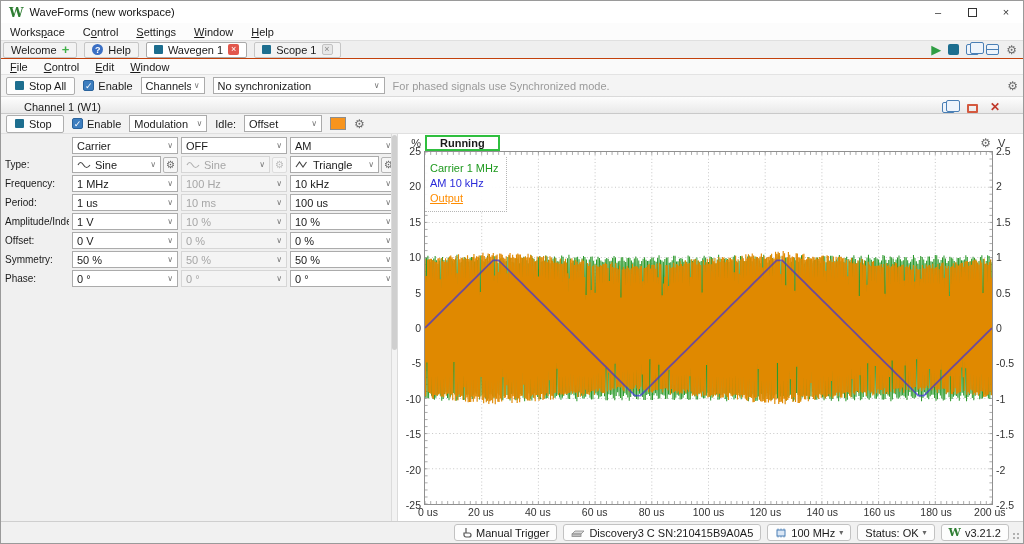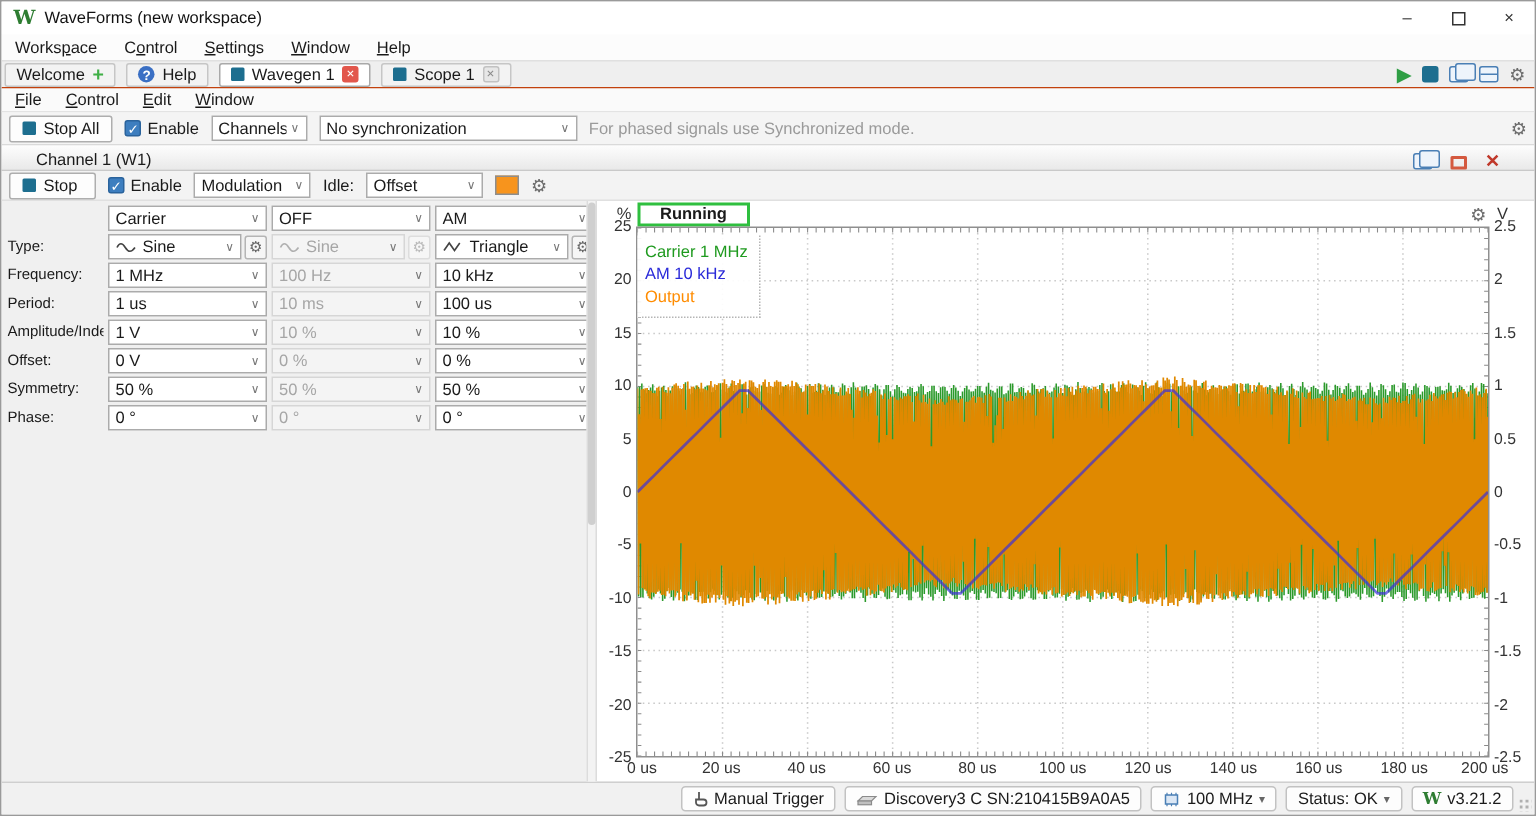--- a/index.html
+++ b/index.html
@@ -371,21 +371,21 @@
           <svg id="plotsvg" viewBox="0 0 548 356" preserveAspectRatio="none">
               <path d="M54.8 0 V356 M109.6 0 V356 M164.4 0 V356 M219.2 0 V356 M274.0 0 V356 M328.8 0 V356 M383.6 0 V356 M438.4 0 V356 M493.2 0 V356 M0 320.4 H548 M0 284.8 H548 M0 249.2 H548 M0 213.6 H548 M0 178.0 H548 M0 142.4 H548 M0 106.8 H548 M0 71.2 H548 M0 35.6 H548 " stroke="#c9c9c9" stroke-width="1" stroke-dasharray="1 2.4" fill="none"></path>
               <path d="M0.0 0 V3 M0.0 356 V353 M5.5 0 V3 M5.5 356 V353 M11.0 0 V3 M11.0 356 V353 M16.4 0 V3 M16.4 356 V353 M21.9 0 V3 M21.9 356 V353 M27.4 0 V3 M27.4 356 V353 M32.9 0 V3 M32.9 356 V353 M38.4 0 V3 M38.4 356 V353 M43.8 0 V3 M43.8 356 V353 M49.3 0 V3 M49.3 356 V353 M54.8 0 V3 M54.8 356 V353 M60.3 0 V3 M60.3 356 V353 M65.8 0 V3 M65.8 356 V353 M71.2 0 V3 M71.2 356 V353 M76.7 0 V3 M76.7 356 V353 M82.2 0 V3 M82.2 356 V353 M87.7 0 V3 M87.7 356 V353 M93.2 0 V3 M93.2 356 V353 M98.6 0 V3 M98.6 356 V353 M104.1 0 V3 M104.1 356 V353 M109.6 0 V3 M109.6 356 V353 M115.1 0 V3 M115.1 356 V353 M120.6 0 V3 M120.6 356 V353 M126.0 0 V3 M126.0 356 V353 M131.5 0 V3 M131.5 356 V353 M137.0 0 V3 M137.0 356 V353 M142.5 0 V3 M142.5 356 V353 M148.0 0 V3 M148.0 356 V353 M153.4 0 V3 M153.4 356 V353 M158.9 0 V3 M158.9 356 V353 M164.4 0 V3 M164.4 356 V353 M169.9 0 V3 M169.9 356 V353 M175.4 0 V3 M175.4 356 V353 M180.8 0 V3 M180.8 356 V353 M186.3 0 V3 M186.3 356 V353 M191.8 0 V3 M191.8 356 V353 M197.3 0 V3 M197.3 356 V353 M202.8 0 V3 M202.8 356 V353 M208.2 0 V3 M208.2 356 V353 M213.7 0 V3 M213.7 356 V353 M219.2 0 V3 M219.2 356 V353 M224.7 0 V3 M224.7 356 V353 M230.2 0 V3 M230.2 356 V353 M235.6 0 V3 M235.6 356 V353 M241.1 0 V3 M241.1 356 V353 M246.6 0 V3 M246.6 356 V353 M252.1 0 V3 M252.1 356 V353 M257.6 0 V3 M257.6 356 V353 M263.0 0 V3 M263.0 356 V353 M268.5 0 V3 M268.5 356 V353 M274.0 0 V3 M274.0 356 V353 M279.5 0 V3 M279.5 356 V353 M285.0 0 V3 M285.0 356 V353 M290.4 0 V3 M290.4 356 V353 M295.9 0 V3 M295.9 356 V353 M301.4 0 V3 M301.4 356 V353 M306.9 0 V3 M306.9 356 V353 M312.4 0 V3 M312.4 356 V353 M317.8 0 V3 M317.8 356 V353 M323.3 0 V3 M323.3 356 V353 M328.8 0 V3 M328.8 356 V353 M334.3 0 V3 M334.3 356 V353 M339.8 0 V3 M339.8 356 V353 M345.2 0 V3 M345.2 356 V353 M350.7 0 V3 M350.7 356 V353 M356.2 0 V3 M356.2 356 V353 M361.7 0 V3 M361.7 356 V353 M367.2 0 V3 M367.2 356 V353 M372.6 0 V3 M372.6 356 V353 M378.1 0 V3 M378.1 356 V353 M383.6 0 V3 M383.6 356 V353 M389.1 0 V3 M389.1 356 V353 M394.6 0 V3 M394.6 356 V353 M400.0 0 V3 M400.0 356 V353 M405.5 0 V3 M405.5 356 V353 M411.0 0 V3 M411.0 356 V353 M416.5 0 V3 M416.5 356 V353 M422.0 0 V3 M422.0 356 V353 M427.4 0 V3 M427.4 356 V353 M432.9 0 V3 M432.9 356 V353 M438.4 0 V3 M438.4 356 V353 M443.9 0 V3 M443.9 356 V353 M449.4 0 V3 M449.4 356 V353 M454.8 0 V3 M454.8 356 V353 M460.3 0 V3 M460.3 356 V353 M465.8 0 V3 M465.8 356 V353 M471.3 0 V3 M471.3 356 V353 M476.8 0 V3 M476.8 356 V353 M482.2 0 V3 M482.2 356 V353 M487.7 0 V3 M487.7 356 V353 M493.2 0 V3 M493.2 356 V353 M498.7 0 V3 M498.7 356 V353 M504.2 0 V3 M504.2 356 V353 M509.6 0 V3 M509.6 356 V353 M515.1 0 V3 M515.1 356 V353 M520.6 0 V3 M520.6 356 V353 M526.1 0 V3 M526.1 356 V353 M531.6 0 V3 M531.6 356 V353 M537.0 0 V3 M537.0 356 V353 M542.5 0 V3 M542.5 356 V353 M548.0 0 V3 M548.0 356 V353 M0 356.0 H2.5 M548 356.0 H545.5 M0 348.9 H2.5 M548 348.9 H545.5 M0 341.8 H2.5 M548 341.8 H545.5 M0 334.6 H2.5 M548 334.6 H545.5 M0 327.5 H2.5 M548 327.5 H545.5 M0 320.4 H2.5 M548 320.4 H545.5 M0 313.3 H2.5 M548 313.3 H545.5 M0 306.2 H2.5 M548 306.2 H545.5 M0 299.0 H2.5 M548 299.0 H545.5 M0 291.9 H2.5 M548 291.9 H545.5 M0 284.8 H2.5 M548 284.8 H545.5 M0 277.7 H2.5 M548 277.7 H545.5 M0 270.6 H2.5 M548 270.6 H545.5 M0 263.4 H2.5 M548 263.4 H545.5 M0 256.3 H2.5 M548 256.3 H545.5 M0 249.2 H2.5 M548 249.2 H545.5 M0 242.1 H2.5 M548 242.1 H545.5 M0 235.0 H2.5 M548 235.0 H545.5 M0 227.8 H2.5 M548 227.8 H545.5 M0 220.7 H2.5 M548 220.7 H545.5 M0 213.6 H2.5 M548 213.6 H545.5 M0 206.5 H2.5 M548 206.5 H545.5 M0 199.4 H2.5 M548 199.4 H545.5 M0 192.2 H2.5 M548 192.2 H545.5 M0 185.1 H2.5 M548 185.1 H545.5 M0 178.0 H2.5 M548 178.0 H545.5 M0 170.9 H2.5 M548 170.9 H545.5 M0 163.8 H2.5 M548 163.8 H545.5 M0 156.6 H2.5 M548 156.6 H545.5 M0 149.5 H2.5 M548 149.5 H545.5 M0 142.4 H2.5 M548 142.4 H545.5 M0 135.3 H2.5 M548 135.3 H545.5 M0 128.2 H2.5 M548 128.2 H545.5 M0 121.0 H2.5 M548 121.0 H545.5 M0 113.9 H2.5 M548 113.9 H545.5 M0 106.8 H2.5 M548 106.8 H545.5 M0 99.7 H2.5 M548 99.7 H545.5 M0 92.6 H2.5 M548 92.6 H545.5 M0 85.4 H2.5 M548 85.4 H545.5 M0 78.3 H2.5 M548 78.3 H545.5 M0 71.2 H2.5 M548 71.2 H545.5 M0 64.1 H2.5 M548 64.1 H545.5 M0 57.0 H2.5 M548 57.0 H545.5 M0 49.8 H2.5 M548 49.8 H545.5 M0 42.7 H2.5 M548 42.7 H545.5 M0 35.6 H2.5 M548 35.6 H545.5 M0 28.5 H2.5 M548 28.5 H545.5 M0 21.4 H2.5 M548 21.4 H545.5 M0 14.2 H2.5 M548 14.2 H545.5 M0 7.1 H2.5 M548 7.1 H545.5 M0 0.0 H2.5 M548 0.0 H545.5 " stroke="#8a8a8a" stroke-width="0.7" fill="none"></path>
               <polyline points="0.0,107.1 0.7,248.5 1.4,107.0 2.1,248.8 2.8,104.9 3.5,249.1 4.2,109.0 4.9,243.4 5.6,111.4 6.3,246.5 7.0,109.3 7.7,249.4 8.4,107.6 9.1,250.5 9.8,105.3 10.5,248.6 11.2,109.6 11.9,246.3 12.6,113.4 13.3,243.5 14.1,109.7 14.8,246.5 15.5,107.6 16.2,251.5 16.9,106.3 17.6,249.9 18.3,109.3 19.0,244.9 19.7,113.1 20.4,242.8 21.1,109.6 21.8,248.8 22.5,106.7 23.2,251.1 23.9,106.2 24.6,247.6 25.3,108.3 26.0,245.9 26.7,109.8 27.4,243.8 28.1,112.2 28.8,245.3 29.5,107.8 30.2,251.7 30.9,104.0 31.6,250.5 32.3,108.9 33.0,247.8 33.7,112.1 34.4,245.4 35.1,111.2 35.8,246.4 36.5,107.7 37.2,250.7 37.9,106.2 38.6,250.8 39.3,107.2 40.0,245.5 40.7,110.8 41.5,245.5 42.2,110.7 42.9,245.3 43.6,107.0 44.3,248.0 45.0,106.2 45.7,249.8 46.4,106.7 47.1,245.6 47.8,110.8 48.5,243.2 49.2,110.6 49.9,244.5 50.6,109.2 51.3,247.4 52.0,107.1 52.7,250.4 53.4,104.7 54.1,247.3 54.8,109.0 55.5,245.3 56.2,110.4 56.9,244.3 57.6,111.1 58.3,249.2 59.0,107.6 59.7,251.5 60.4,104.9 61.1,249.3 61.8,109.9 62.5,243.3 63.2,111.9 63.9,245.0 64.6,110.7 65.3,247.0 66.0,105.3 66.7,249.2 67.4,105.4 68.1,247.4 68.9,108.5 69.6,244.2 70.3,112.2 71.0,243.2 71.7,108.7 72.4,245.9 73.1,107.4 73.8,250.5 74.5,107.0 75.2,251.0 75.9,109.8 76.6,246.7 77.3,110.7 78.0,245.8 78.7,110.3 79.4,245.8 80.1,106.2 80.8,249.3 81.5,105.1 82.2,251.4 82.9,107.2 83.6,244.8 84.3,111.1 85.0,244.6 85.7,111.7 86.4,246.2 87.1,108.0 87.8,251.1 88.5,106.7 89.2,250.6 89.9,107.6 90.6,246.9 91.3,112.5 92.0,244.8 92.7,111.0 93.4,245.7 94.1,107.1 94.8,248.6 95.5,105.9 96.3,252.0 97.0,108.0 97.7,248.6 98.4,109.4 99.1,245.1 99.8,112.6 100.5,244.3 101.2,110.6 101.9,249.6 102.6,104.3 103.3,251.2 104.0,106.9 104.7,248.4 105.4,108.0 106.1,244.0 106.8,110.9 107.5,245.9 108.2,109.5 108.9,247.7 109.6,106.5 110.3,249.7 111.0,105.2 111.7,250.0 112.4,111.0 113.1,244.0 113.8,110.5 114.5,246.1 115.2,109.7 115.9,249.0 116.6,104.7 117.3,249.3 118.0,105.6 118.7,248.8 119.4,109.0 120.1,245.1 120.8,112.6 121.5,245.3 122.2,109.5 122.9,246.6 123.7,107.6 124.4,248.9 125.1,105.7 125.8,248.5 126.5,107.3 127.2,246.8 127.9,110.5 128.6,245.2 129.3,110.7 130.0,248.2 130.7,108.9 131.4,250.5 132.1,104.8 132.8,248.5 133.5,106.0 134.2,246.6 134.9,111.5 135.6,243.3 136.3,111.8 137.0,245.8 137.7,107.4 138.4,249.6 139.1,104.0 139.8,249.7 140.5,107.6 141.2,245.6 141.9,112.1 142.6,243.8 143.3,109.9 144.0,246.0 144.7,106.8 145.4,249.5 146.1,106.8 146.8,252.1 147.5,106.0 148.2,247.7 148.9,108.5 149.6,243.3 150.3,113.3 151.1,246.6 151.8,107.6 152.5,249.3 153.2,105.1 153.9,249.4 154.6,106.2 155.3,247.5 156.0,108.7 156.7,244.5 157.4,113.0 158.1,243.0 158.8,108.8 159.5,248.6 160.2,105.9 160.9,250.3 161.6,105.8 162.3,250.0 163.0,110.1 163.7,245.2 164.4,113.4 165.1,244.3 165.8,108.7 166.5,245.9 167.2,105.9 167.9,249.5 168.6,107.2 169.3,247.6 170.0,109.7 170.7,247.0 171.4,111.0 172.1,243.7 172.8,111.5 173.5,247.1 174.2,108.5 174.9,251.0 175.6,107.1 176.3,251.0 177.0,107.9 177.7,245.1 178.5,110.6 179.2,245.7 179.9,110.0 180.6,245.2 181.3,107.1 182.0,249.1 182.7,105.2 183.4,251.1 184.1,106.7 184.8,246.7 185.5,112.1 186.2,242.9 186.9,110.6 187.6,247.1 188.3,109.9 189.0,248.7 189.7,106.4 190.4,251.1 191.1,106.4 191.8,246.7 192.5,110.1 193.2,243.9 193.9,111.2 194.6,245.4 195.3,107.3 196.0,248.2 196.7,106.9 197.4,251.5 198.1,107.2 198.8,247.9 199.5,109.8 200.2,243.7 200.9,111.8 201.6,246.5 202.3,107.8 203.0,247.7 203.7,105.8 204.4,249.9 205.1,107.5 205.9,250.2 206.6,109.8 207.3,244.6 208.0,113.3 208.7,246.0 209.4,110.3 210.1,247.7 210.8,107.9 211.5,250.8 212.2,106.4 212.9,250.7 213.6,108.9 214.3,245.7 215.0,110.3 215.7,244.7 216.4,110.1 217.1,246.7 217.8,108.4 218.5,250.7 219.2,106.6 219.9,250.9 220.6,106.6 221.3,246.0 222.0,110.1 222.7,244.1 223.4,111.0 224.1,246.5 224.8,107.1 225.5,249.6 226.2,104.4 226.9,249.3 227.6,109.0 228.3,244.9 229.0,109.7 229.7,245.5 230.4,110.9 231.1,246.3 231.8,108.2 232.5,249.7 233.3,106.7 234.0,249.5 234.7,106.8 235.4,245.3 236.1,112.1 236.8,245.7 237.5,111.5 238.2,244.3 238.9,109.6 239.6,250.2 240.3,104.9 241.0,250.8 241.7,104.9 242.4,248.5 243.1,110.8 243.8,245.5 244.5,110.6 245.2,246.6 245.9,108.0 246.6,250.3 247.3,107.2 248.0,250.0 248.7,107.9 249.4,248.5 250.1,111.1 250.8,245.7 251.5,110.1 252.2,244.6 252.9,111.1 253.6,249.7 254.3,104.7 255.0,250.7 255.7,105.7 256.4,250.4 257.1,108.6 257.8,244.2 258.5,110.3 259.2,245.0 259.9,108.8 260.7,246.9 261.4,108.0 262.1,250.2 262.8,106.6 263.5,250.2 264.2,110.3 264.9,245.1 265.6,111.1 266.3,242.9 267.0,110.3 267.7,248.0 268.4,107.5 269.1,249.1 269.8,104.9 270.5,249.1 271.2,106.8 271.9,246.6 272.6,111.8 273.3,243.6 274.0,111.3 274.7,247.5 275.4,105.7 276.1,251.3 276.8,106.2 277.5,248.6 278.2,107.2 278.9,246.8 279.6,112.4 280.3,242.8 281.0,112.7 281.7,245.3 282.4,108.7 283.1,250.6 283.8,103.8 284.5,250.4 285.2,107.8 285.9,246.1 286.6,110.7 287.3,245.5 288.1,110.3 288.8,243.8 289.5,108.3 290.2,249.8 290.9,107.2 291.6,252.2 292.3,108.2 293.0,247.5 293.7,111.2 294.4,243.4 295.1,110.4 295.8,244.7 296.5,109.9 297.2,247.2 297.9,105.9 298.6,250.3 299.3,104.5 300.0,248.7 300.7,109.9 301.4,245.4 302.1,112.3 302.8,243.7 303.5,110.1 304.2,247.1 304.9,105.3 305.6,250.1 306.3,105.6 307.0,247.4 307.7,109.9 308.4,245.6 309.1,110.4 309.8,244.6 310.5,110.3 311.2,246.5 311.9,105.8 312.6,252.1 313.3,104.7 314.0,247.6 314.7,107.3 315.5,246.9 316.2,110.5 316.9,245.0 317.6,111.6 318.3,248.4 319.0,105.6 319.7,251.8 320.4,107.0 321.1,251.5 321.8,107.4 322.5,247.3 323.2,109.8 323.9,243.6 324.6,112.6 325.3,244.7 326.0,106.3 326.7,249.5 327.4,104.0 328.1,251.5 328.8,108.2 329.5,247.2 330.2,111.4 330.9,243.7 331.6,112.0 332.3,245.5 333.0,109.4 333.7,250.0 334.4,104.2 335.1,250.8 335.8,107.3 336.5,246.4 337.2,110.4 337.9,245.9 338.6,113.3 339.3,245.0 340.0,107.1 340.7,249.0 341.4,104.3 342.1,250.5 342.9,105.0 343.6,247.3 344.3,110.6 345.0,243.3 345.7,112.5 346.4,246.7 347.1,109.6 347.8,248.9 348.5,106.7 349.2,251.5 349.9,106.8 350.6,247.7 351.3,109.6 352.0,246.6 352.7,111.9 353.4,245.6 354.1,111.1 354.8,249.7 355.5,107.5 356.2,252.1 356.9,106.9 357.6,250.5 358.3,109.5 359.0,243.8 359.7,109.9 360.4,245.4 361.1,111.0 361.8,246.3 362.5,107.6 363.2,251.1 363.9,104.5 364.6,248.4 365.3,108.9 366.0,245.4 366.7,112.8 367.4,245.7 368.1,110.8 368.8,246.6 369.5,108.6 370.3,249.7 371.0,106.1 371.7,250.0 372.4,109.1 373.1,247.1 373.8,111.9 374.5,242.5 375.2,110.0 375.9,246.3 376.6,109.3 377.3,250.3 378.0,107.0 378.7,250.5 379.4,106.8 380.1,248.5 380.8,110.1 381.5,243.4 382.2,112.4 382.9,245.7 383.6,106.7 384.3,248.4 385.0,105.3 385.7,251.0 386.4,105.4 387.1,249.0 387.8,111.6 388.5,244.3 389.2,110.0 389.9,247.0 390.6,109.7 391.3,249.5 392.0,105.0 392.7,251.5 393.4,104.9 394.1,249.8 394.8,108.8 395.5,245.4 396.2,110.3 396.9,245.7 397.7,108.7 398.4,248.7 399.1,107.0 399.8,252.0 400.5,104.1 401.2,248.4 401.9,110.4 402.6,246.3 403.3,110.1 404.0,244.5 404.7,111.0 405.4,248.9 406.1,107.3 406.8,252.0 407.5,105.9 408.2,250.5 408.9,108.1 409.6,244.8 410.3,110.5 411.0,243.1 411.7,109.1 412.4,247.8 413.1,106.8 413.8,249.6 414.5,104.5 415.2,251.1 415.9,108.1 416.6,247.6 417.3,112.6 418.0,242.7 418.7,110.4 419.4,246.8 420.1,106.6 420.8,251.1 421.5,105.0 422.2,250.1 422.9,108.5 423.6,247.9 424.3,112.6 425.1,242.6 425.8,110.1 426.5,247.3 427.2,106.7 427.9,249.1 428.6,103.8 429.3,250.5 430.0,107.5 430.7,248.5 431.4,108.9 432.1,244.3 432.8,111.2 433.5,244.3 434.2,107.2 434.9,249.2 435.6,106.4 436.3,249.5 437.0,107.8 437.7,247.2 438.4,108.7 439.1,244.1 439.8,111.8 440.5,246.0 441.2,109.7 441.9,250.3 442.6,104.1 443.3,250.6 444.0,104.9 444.7,249.7 445.4,109.1 446.1,244.8 446.8,112.2 447.5,246.3 448.2,109.2 448.9,247.6 449.6,105.7 450.3,252.0 451.0,106.5 451.7,250.2 452.5,107.7 453.2,244.3 453.9,111.3 454.6,245.0 455.3,108.7 456.0,248.5 456.7,106.6 457.4,249.5 458.1,104.7 458.8,248.4 459.5,108.4 460.2,246.4 460.9,110.6 461.6,246.0 462.3,109.6 463.0,247.0 463.7,106.3 464.4,248.6 465.1,106.4 465.8,250.7 466.5,109.4 467.2,246.6 467.9,112.4 468.6,242.8 469.3,111.1 470.0,247.2 470.7,108.5 471.4,248.9 472.1,104.2 472.8,249.2 473.5,107.3 474.2,248.3 474.9,110.4 475.6,242.7 476.3,112.9 477.0,245.9 477.7,109.2 478.4,248.1 479.1,105.2 479.9,252.1 480.6,106.1 481.3,248.7 482.0,108.7 482.7,243.0 483.4,112.6 484.1,245.7 484.8,110.0 485.5,248.6 486.2,105.8 486.9,250.1 487.6,105.6 488.3,246.9 489.0,110.4 489.7,245.4 490.4,110.9 491.1,245.4 491.8,108.3 492.5,248.8 493.2,104.2 493.9,251.5 494.6,104.5 495.3,250.1 496.0,108.5 496.7,244.1 497.4,112.0 498.1,246.3 498.8,109.2 499.5,249.3 500.2,106.7 500.9,251.3 501.6,104.8 502.3,250.6 503.0,107.6 503.7,244.9 504.4,112.2 505.1,242.7 505.8,110.3 506.5,248.1 507.3,105.9 508.0,252.0 508.7,106.6 509.4,249.8 510.1,107.6 510.8,247.6 511.5,110.3 512.2,246.0 512.9,112.3 513.6,246.8 514.3,107.2 515.0,248.5 515.7,107.1 516.4,251.6 517.1,106.7 517.8,246.4 518.5,109.4 519.2,243.5 519.9,109.8 520.6,246.2 521.3,108.8 522.0,248.9 522.7,104.3 523.4,252.0 524.1,106.3 524.8,247.7 525.5,111.2 526.2,245.9 526.9,110.4 527.6,244.6 528.3,108.0 529.0,248.8 529.7,106.0 530.4,251.0 531.1,107.2 531.8,246.4 532.5,108.6 533.2,242.8 533.9,112.0 534.7,245.4 535.4,110.3 536.1,250.1 536.8,106.1 537.5,249.4 538.2,104.5 538.9,249.3 539.6,108.3 540.3,245.8 541.0,112.9 541.7,245.2 542.4,110.2 543.1,246.8 543.8,104.5 544.5,249.1 545.2,105.1 545.9,249.9 546.6,109.2 547.3,245.8 548.0,111.5 " fill="none" stroke="#2b9a2b" stroke-width="1"></polyline>
               <polyline points="0.0,108.2 0.6,247.1 1.2,125.5 1.9,212.8 2.5,108.9 3.1,242.8 3.7,108.4 4.4,243.8 5.0,108.0 5.6,244.6 6.2,107.9 6.9,248.3 7.5,109.5 8.1,249.8 8.7,109.8 9.3,245.8 10.0,111.2 10.6,245.9 11.2,111.5 11.8,246.7 12.5,107.7 13.1,245.3 13.7,107.1 14.3,244.6 14.9,128.8 15.6,247.5 16.2,107.1 16.8,247.3 17.4,110.4 18.1,248.3 18.7,111.1 19.3,244.5 19.9,107.4 20.6,246.5 21.2,111.4 21.8,244.4 22.4,107.7 23.0,244.3 23.7,105.6 24.3,248.6 24.9,104.7 25.5,245.0 26.2,106.4 26.8,251.0 27.4,108.1 28.0,212.5 28.6,108.6 29.3,251.6 29.9,105.2 30.5,247.4 31.1,122.6 31.8,251.2 32.4,103.5 33.0,245.3 33.6,108.4 34.3,247.8 34.9,107.1 35.5,246.5 36.1,106.8 36.7,250.6 37.4,108.8 38.0,237.9 38.6,106.2 39.2,252.3 39.9,108.2 40.5,248.3 41.1,104.4 41.7,253.1 42.3,108.3 43.0,252.9 43.6,108.7 44.2,252.9 44.8,109.4 45.5,247.2 46.1,106.1 46.7,252.7 47.3,103.2 48.0,249.2 48.6,107.4 49.2,247.2 49.8,105.4 50.4,252.5 51.1,105.9 51.7,247.6 52.3,104.6 52.9,249.5 53.6,141.5 54.2,227.6 54.8,104.4 55.4,250.7 56.0,101.9 56.7,254.1 57.3,105.1 57.9,248.3 58.5,108.0 59.2,253.2 59.8,106.5 60.4,251.7 61.0,102.6 61.7,254.8 62.3,103.1 62.9,252.0 63.5,105.9 64.1,251.0 64.8,104.5 65.4,254.1 66.0,102.1 66.6,248.4 67.3,124.9 67.9,255.0 68.5,104.8 69.1,249.5 69.7,103.7 70.4,252.6 71.0,121.4 71.6,252.9 72.2,102.6 72.9,249.3 73.5,102.9 74.1,252.4 74.7,104.0 75.4,227.7 76.0,107.0 76.6,248.9 77.2,107.9 77.8,248.3 78.5,105.4 79.1,236.0 79.7,122.7 80.3,249.8 81.0,103.9 81.6,250.1 82.2,102.2 82.8,249.0 83.4,107.0 84.1,253.8 84.7,103.9 85.3,246.9 85.9,106.6 86.6,250.4 87.2,107.1 87.8,248.6 88.4,103.7 89.1,253.8 89.7,102.6 90.3,249.2 90.9,103.7 91.5,253.0 92.2,103.7 92.8,246.8 93.4,106.7 94.0,246.5 94.7,106.9 95.3,235.3 95.9,106.6 96.5,248.7 97.1,105.4 97.8,249.8 98.4,106.8 99.0,251.4 99.6,103.0 100.3,251.4 100.9,106.6 101.5,251.5 102.1,104.0 102.8,247.1 103.4,105.3 104.0,245.6 104.6,107.9 105.2,248.8 105.9,110.7 106.5,252.0 107.1,110.3 107.7,245.7 108.4,105.6 109.0,245.7 109.6,125.8 110.2,251.5 110.8,105.5 111.5,248.4 112.1,106.5 112.7,244.8 113.3,106.5 114.0,250.9 114.6,105.2 115.2,249.9 115.8,110.6 116.5,245.9 117.1,104.9 117.7,243.9 118.3,111.4 118.9,246.8 119.6,109.6 120.2,230.8 120.8,105.5 121.4,250.5 122.1,106.8 122.7,246.4 123.3,109.9 123.9,250.4 124.5,112.1 125.2,244.1 125.8,107.4 126.4,243.5 127.0,112.0 127.7,219.2 128.3,111.6 128.9,246.0 129.5,113.1 130.2,244.1 130.8,107.6 131.4,245.6 132.0,112.9 132.6,245.1 133.3,112.7 133.9,246.2 134.5,110.2 135.1,244.6 135.8,107.9 136.4,245.1 137.0,112.0 137.6,244.5 138.2,122.6 138.9,243.8 139.5,128.0 140.1,243.4 140.7,109.1 141.4,241.9 142.0,107.4 142.6,244.6 143.2,109.8 143.9,242.4 144.5,114.3 145.1,244.0 145.7,109.3 146.3,243.2 147.0,110.9 147.6,247.9 148.2,113.5 148.8,242.2 149.5,111.7 150.1,247.6 150.7,111.1 151.3,244.3 151.9,108.7 152.6,246.7 153.2,109.9 153.8,245.1 154.4,126.4 155.1,240.5 155.7,144.7 156.3,244.4 156.9,112.3 157.5,244.9 158.2,115.3 158.8,245.8 159.4,111.6 160.0,243.0 160.7,139.6 161.3,241.6 161.9,115.5 162.5,241.5 163.2,114.0 163.8,245.5 164.4,142.4 165.0,240.3 165.6,114.1 166.3,242.6 166.9,115.7 167.5,241.4 168.1,116.1 168.8,239.3 169.4,114.3 170.0,242.4 170.6,115.1 171.3,244.1 171.9,113.5 172.5,243.4 173.1,113.4 173.7,244.2 174.4,112.1 175.0,218.3 175.6,113.2 176.2,242.1 176.9,117.3 177.5,223.2 178.1,130.5 178.7,240.9 179.3,113.2 180.0,240.9 180.6,111.6 181.2,238.9 181.8,116.2 182.5,239.9 183.1,117.6 183.7,214.2 184.3,112.4 185.0,239.1 185.6,117.3 186.2,237.6 186.8,118.5 187.4,237.5 188.1,114.9 188.7,238.3 189.3,147.1 189.9,237.4 190.6,118.8 191.2,241.0 191.8,116.2 192.4,242.3 193.0,118.6 193.7,237.2 194.3,117.8 194.9,237.4 195.5,115.3 196.2,237.3 196.8,117.1 197.4,242.9 198.0,119.1 198.7,239.7 199.3,117.7 199.9,242.3 200.5,113.4 201.1,239.7 201.8,116.2 202.4,238.4 203.0,115.4 203.6,235.9 204.3,115.6 204.9,239.3 205.5,116.1 206.1,241.8 206.7,117.8 207.4,239.7 208.0,115.5 208.6,237.3 209.2,115.0 209.9,225.0 210.5,130.7 211.1,240.1 211.7,117.2 212.4,241.1 213.0,117.2 213.6,241.7 214.2,116.2 214.8,239.6 215.5,114.3 216.1,243.0 216.7,113.3 217.3,209.6 218.0,117.9 218.6,242.6 219.2,114.2 219.8,243.5 220.4,113.7 221.1,241.6 221.7,114.4 222.3,240.7 222.9,118.0 223.6,240.5 224.2,112.7 224.8,241.0 225.4,126.8 226.1,215.1 226.7,111.9 227.3,240.0 227.9,113.6 228.5,239.7 229.2,144.8 229.8,243.3 230.4,133.0 231.0,239.5 231.7,126.2 232.3,238.9 232.9,114.4 233.5,239.2 234.1,114.5 234.8,241.3 235.4,135.6 236.0,220.2 236.6,114.3 237.3,245.2 237.9,117.2 238.5,239.8 239.1,116.4 239.8,243.4 240.4,112.1 241.0,242.6 241.6,116.7 242.2,241.8 242.9,113.2 243.5,244.1 244.1,113.9 244.7,242.1 245.4,115.0 246.0,245.3 246.6,110.6 247.2,243.6 247.8,113.3 248.5,244.5 249.1,115.4 249.7,240.2 250.3,113.1 251.0,242.0 251.6,109.4 252.2,244.1 252.8,111.6 253.5,240.4 254.1,113.0 254.7,242.6 255.3,112.3 255.9,226.7 256.6,126.4 257.2,242.3 257.8,108.5 258.4,246.5 259.1,111.4 259.7,245.6 260.3,108.6 260.9,246.9 261.5,108.4 262.2,245.2 262.8,113.8 263.4,247.1 264.0,109.5 264.7,244.3 265.3,111.9 265.9,244.3 266.5,114.2 267.2,247.3 267.8,142.0 268.4,242.3 269.0,109.2 269.6,246.5 270.3,114.2 270.9,245.9 271.5,111.4 272.1,215.4 272.8,107.9 273.4,248.4 274.0,113.0 274.6,247.5 275.2,107.7 275.9,247.0 276.5,113.5 277.1,245.8 277.7,107.9 278.4,248.1 279.0,110.4 279.6,245.6 280.2,107.1 280.8,246.2 281.5,112.5 282.1,244.6 282.7,109.5 283.3,247.5 284.0,106.3 284.6,244.6 285.2,111.0 285.8,248.9 286.5,107.9 287.1,248.4 287.7,106.2 288.3,248.4 288.9,107.0 289.6,244.5 290.2,111.4 290.8,246.2 291.4,109.2 292.1,248.1 292.7,109.0 293.3,250.7 293.9,107.0 294.6,244.1 295.2,107.0 295.8,246.5 296.4,108.5 297.0,246.9 297.7,108.8 298.3,246.1 298.9,121.6 299.5,245.2 300.2,104.9 300.8,245.4 301.4,111.0 302.0,250.2 302.6,108.5 303.3,246.0 303.9,123.2 304.5,248.5 305.1,108.7 305.8,245.9 306.4,104.9 307.0,248.2 307.6,107.5 308.3,245.8 308.9,110.4 309.5,249.4 310.1,103.5 310.7,251.1 311.4,107.6 312.0,251.8 312.6,103.3 313.2,248.1 313.9,105.7 314.5,248.0 315.1,105.6 315.7,248.7 316.3,102.6 317.0,253.0 317.6,104.8 318.2,252.9 318.8,108.0 319.5,248.8 320.1,105.9 320.7,248.1 321.3,106.1 322.0,219.4 322.6,107.4 323.2,250.5 323.8,105.8 324.4,252.0 325.1,102.6 325.7,252.5 326.3,116.8 326.9,251.8 327.6,105.3 328.2,253.3 328.8,108.0 329.4,253.3 330.0,106.9 330.7,249.8 331.3,106.2 331.9,253.3 332.5,106.0 333.2,251.0 333.8,104.7 334.4,252.0 335.0,102.8 335.7,250.4 336.3,107.5 336.9,249.0 337.5,107.6 338.1,254.9 338.8,100.8 339.4,250.4 340.0,102.8 340.6,213.4 341.3,100.9 341.9,254.8 342.5,102.2 343.1,252.9 343.7,123.5 344.4,252.7 345.0,104.9 345.6,254.2 346.2,100.1 346.9,249.6 347.5,102.5 348.1,255.1 348.7,134.8 349.3,251.2 350.0,106.4 350.6,250.8 351.2,101.1 351.8,248.9 352.5,103.8 353.1,229.9 353.7,107.0 354.3,249.5 355.0,105.6 355.6,252.8 356.2,106.1 356.8,248.0 357.4,140.3 358.1,252.9 358.7,102.3 359.3,217.2 359.9,102.6 360.6,253.9 361.2,106.6 361.8,253.8 362.4,106.4 363.1,252.5 363.7,107.9 364.3,247.1 364.9,103.6 365.5,247.2 366.2,102.8 366.8,250.0 367.4,109.3 368.0,250.2 368.7,108.5 369.3,246.4 369.9,106.3 370.5,252.1 371.1,107.5 371.8,247.6 372.4,107.4 373.0,233.5 373.6,107.7 374.3,247.8 374.9,105.9 375.5,249.7 376.1,106.4 376.8,250.8 377.4,108.6 378.0,246.2 378.6,106.7 379.2,248.2 379.9,108.1 380.5,249.8 381.1,106.1 381.7,245.0 382.4,106.4 383.0,248.5 383.6,104.9 384.2,245.5 384.8,104.7 385.5,247.3 386.1,110.5 386.7,249.6 387.3,120.2 388.0,247.5 388.6,104.5 389.2,247.1 389.8,105.2 390.5,244.9 391.1,110.4 391.7,247.6 392.3,108.7 392.9,231.7 393.6,111.3 394.2,249.0 394.8,105.8 395.4,247.0 396.1,111.5 396.7,246.3 397.3,105.9 397.9,243.5 398.5,110.6 399.2,247.0 399.8,106.0 400.4,243.3 401.0,105.9 401.7,248.3 402.3,106.0 402.9,248.6 403.5,107.5 404.2,244.2 404.8,107.2 405.4,243.6 406.0,111.9 406.6,248.2 407.3,109.0 407.9,242.7 408.5,125.7 409.1,243.6 409.8,108.7 410.4,246.6 411.0,111.5 411.6,248.2 412.2,107.1 412.9,229.7 413.5,112.4 414.1,243.9 414.7,110.7 415.4,245.4 416.0,113.0 416.6,241.9 417.2,112.6 417.9,242.0 418.5,109.5 419.1,243.4 419.7,145.6 420.3,225.7 421.0,111.7 421.6,242.6 422.2,108.0 422.8,244.0 423.5,113.9 424.1,242.6 424.7,109.5 425.3,243.3 425.9,114.7 426.6,246.5 427.2,134.2 427.8,213.6 428.4,111.0 429.1,241.3 429.7,113.9 430.3,243.7 430.9,115.2 431.6,242.4 432.2,111.0 432.8,246.2 433.4,110.2 434.0,245.2 434.7,115.4 435.3,216.5 435.9,115.1 436.5,244.1 437.2,115.0 437.8,240.1 438.4,114.7 439.0,244.7 439.6,114.8 440.3,240.6 440.9,113.2 441.5,240.7 442.1,116.6 442.8,244.8 443.4,113.3 444.0,239.0 444.6,143.4 445.3,244.8 445.9,112.6 446.5,242.8 447.1,115.0 447.7,244.9 448.4,113.9 449.0,227.6 449.6,116.6 450.2,242.6 450.9,115.6 451.5,210.9 452.1,113.2 452.7,240.0 453.3,114.7 454.0,243.8 454.6,111.8 455.2,239.3 455.8,112.5 456.5,239.4 457.1,116.6 457.7,239.0 458.3,115.3 459.0,242.5 459.6,115.7 460.2,240.0 460.8,114.4 461.4,238.2 462.1,113.8 462.7,243.5 463.3,129.9 463.9,215.8 464.6,116.3 465.2,240.7 465.8,114.9 466.4,237.0 467.0,116.5 467.7,240.5 468.3,114.5 468.9,237.2 469.5,118.8 470.2,238.2 470.8,118.9 471.4,242.2 472.0,114.3 472.7,238.3 473.3,130.9 473.9,237.7 474.5,115.0 475.1,209.6 475.8,118.2 476.4,240.8 477.0,119.1 477.6,239.5 478.3,118.3 478.9,238.3 479.5,128.3 480.1,242.0 480.7,114.4 481.4,239.0 482.0,117.6 482.6,240.6 483.2,118.1 483.9,238.7 484.5,113.7 485.1,236.3 485.7,115.8 486.4,238.6 487.0,114.3 487.6,219.5 488.2,114.6 488.8,240.4 489.5,117.5 490.1,241.0 490.7,113.1 491.3,238.5 492.0,118.0 492.6,237.4 493.2,116.7 493.8,240.5 494.4,116.4 495.1,243.5 495.7,113.3 496.3,240.0 496.9,118.5 497.6,240.4 498.2,115.5 498.8,220.2 499.4,112.5 500.1,239.5 500.7,111.7 501.3,239.1 501.9,127.2 502.5,239.8 503.2,115.0 503.8,244.4 504.4,117.6 505.0,243.3 505.7,115.3 506.3,243.1 506.9,145.7 507.5,226.8 508.1,116.3 508.8,244.8 509.4,115.4 510.0,245.1 510.6,112.5 511.3,242.6 511.9,116.7 512.5,238.9 513.1,111.3 513.8,244.9 514.4,113.5 515.0,244.2 515.6,114.9 516.2,243.3 516.9,113.6 517.5,242.8 518.1,112.2 518.7,218.0 519.4,112.0 520.0,227.8 520.6,116.0 521.2,241.4 521.8,111.1 522.5,218.6 523.1,110.2 523.7,245.6 524.3,110.5 525.0,243.1 525.6,115.0 526.2,244.6 526.8,110.8 527.5,240.4 528.1,114.1 528.7,241.3 529.3,110.5 529.9,245.4 530.6,109.2 531.2,243.7 531.8,108.7 532.4,245.7 533.1,110.1 533.7,243.3 534.3,111.7 534.9,246.5 535.5,113.8 536.2,244.7 536.8,109.6 537.4,241.6 538.0,111.8 538.7,242.3 539.3,142.5 539.9,247.5 540.5,107.6 541.2,247.7 541.8,112.9 542.4,247.2 543.0,112.1 543.6,245.8 544.3,114.1 544.9,245.3 545.5,111.2 546.1,242.5 546.8,108.4 547.4,245.9 548.0,127.2 " fill="none" stroke="#e08900" stroke-width="1.1"></polyline>
               <polyline points="0.0,178.0 5.5,172.3 11.0,166.6 16.4,160.9 21.9,155.2 27.4,149.5 32.9,143.8 38.4,138.1 43.8,132.4 49.3,126.7 54.8,121.0 60.3,115.3 65.8,109.6 71.2,109.6 76.7,115.3 82.2,121.0 87.7,126.7 93.2,132.4 98.6,138.1 104.1,143.8 109.6,149.5 115.1,155.2 120.6,160.9 126.0,166.6 131.5,172.3 137.0,178.0 142.5,183.7 148.0,189.4 153.4,195.1 158.9,200.8 164.4,206.5 169.9,212.2 175.4,217.9 180.8,223.6 186.3,229.3 191.8,235.0 197.3,240.7 202.8,246.4 208.2,246.4 213.7,240.7 219.2,235.0 224.7,229.3 230.2,223.6 235.6,217.9 241.1,212.2 246.6,206.5 252.1,200.8 257.6,195.1 263.0,189.4 268.5,183.7 274.0,178.0 279.5,172.3 285.0,166.6 290.4,160.9 295.9,155.2 301.4,149.5 306.9,143.8 312.4,138.1 317.8,132.4 323.3,126.7 328.8,121.0 334.3,115.3 339.8,109.6 345.2,109.6 350.7,115.3 356.2,121.0 361.7,126.7 367.2,132.4 372.6,138.1 378.1,143.8 383.6,149.5 389.1,155.2 394.6,160.9 400.0,166.6 405.5,172.3 411.0,178.0 416.5,183.7 422.0,189.4 427.4,195.1 432.9,200.8 438.4,206.5 443.9,212.2 449.4,217.9 454.8,223.6 460.3,229.3 465.8,235.0 471.3,240.7 476.8,246.4 482.2,246.4 487.7,240.7 493.2,235.0 498.7,229.3 504.2,223.6 509.6,217.9 515.1,212.2 520.6,206.5 526.1,200.8 531.6,195.1 537.0,189.4 542.5,183.7 548.0,178.0 " fill="none" stroke="#3d31d8" stroke-width="1.8" opacity="0.7"></polyline>
             </svg>
           <div class="legend" id="legend">
               <div style="color: rgb(31, 154, 31);">Carrier 1 MHz</div>
               <div style="color: rgb(42, 42, 217);">AM 10 kHz</div>
-              <div style="color: rgb(255, 140, 0);">Output</div>
+              <div style="color: rgb(255, 140, 0); text-decoration: underline;">Output</div>
             </div>
         </div>
         <div class="ylabels right" id="ylabR">
             <div class="ylab r" style="top: calc(0% - 6px);">2.5</div>
             <div class="ylab r" style="top: calc(10% - 6px);">2</div>
             <div class="ylab r" style="top: calc(20% - 6px);">1.5</div>
             <div class="ylab r" style="top: calc(30% - 6px);">1</div>
             <div class="ylab r" style="top: calc(40% - 6px);">0.5</div>
             <div class="ylab r" style="top: calc(50% - 6px);">0</div>
             <div class="ylab r" style="top: calc(60% - 6px);">-0.5</div>

